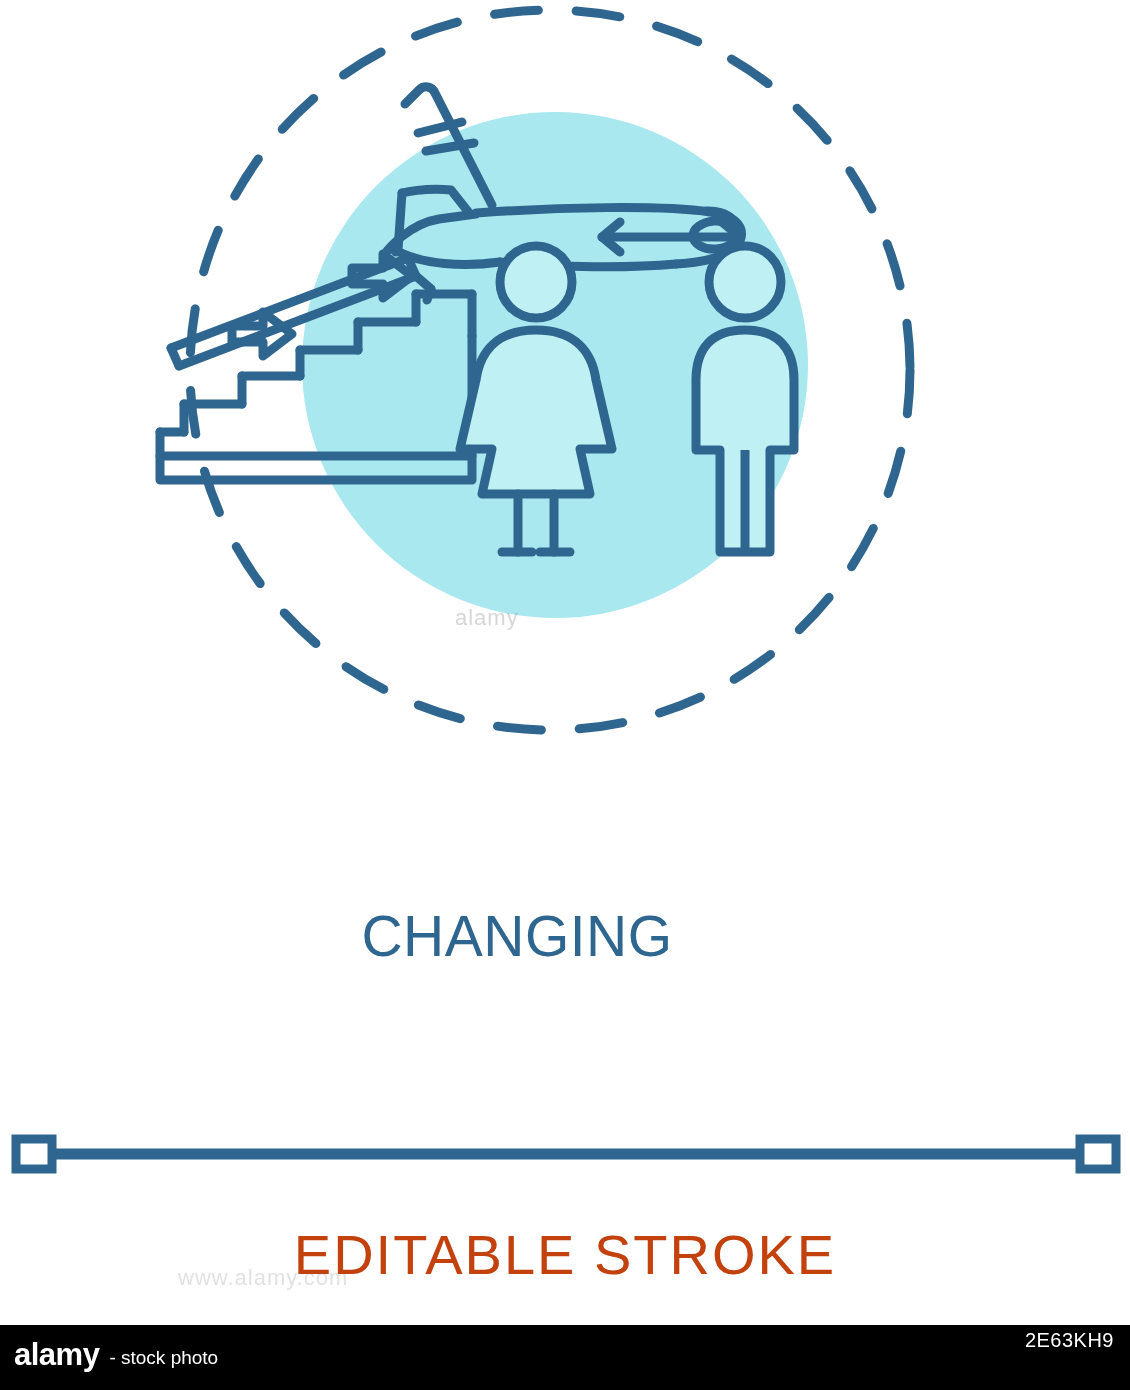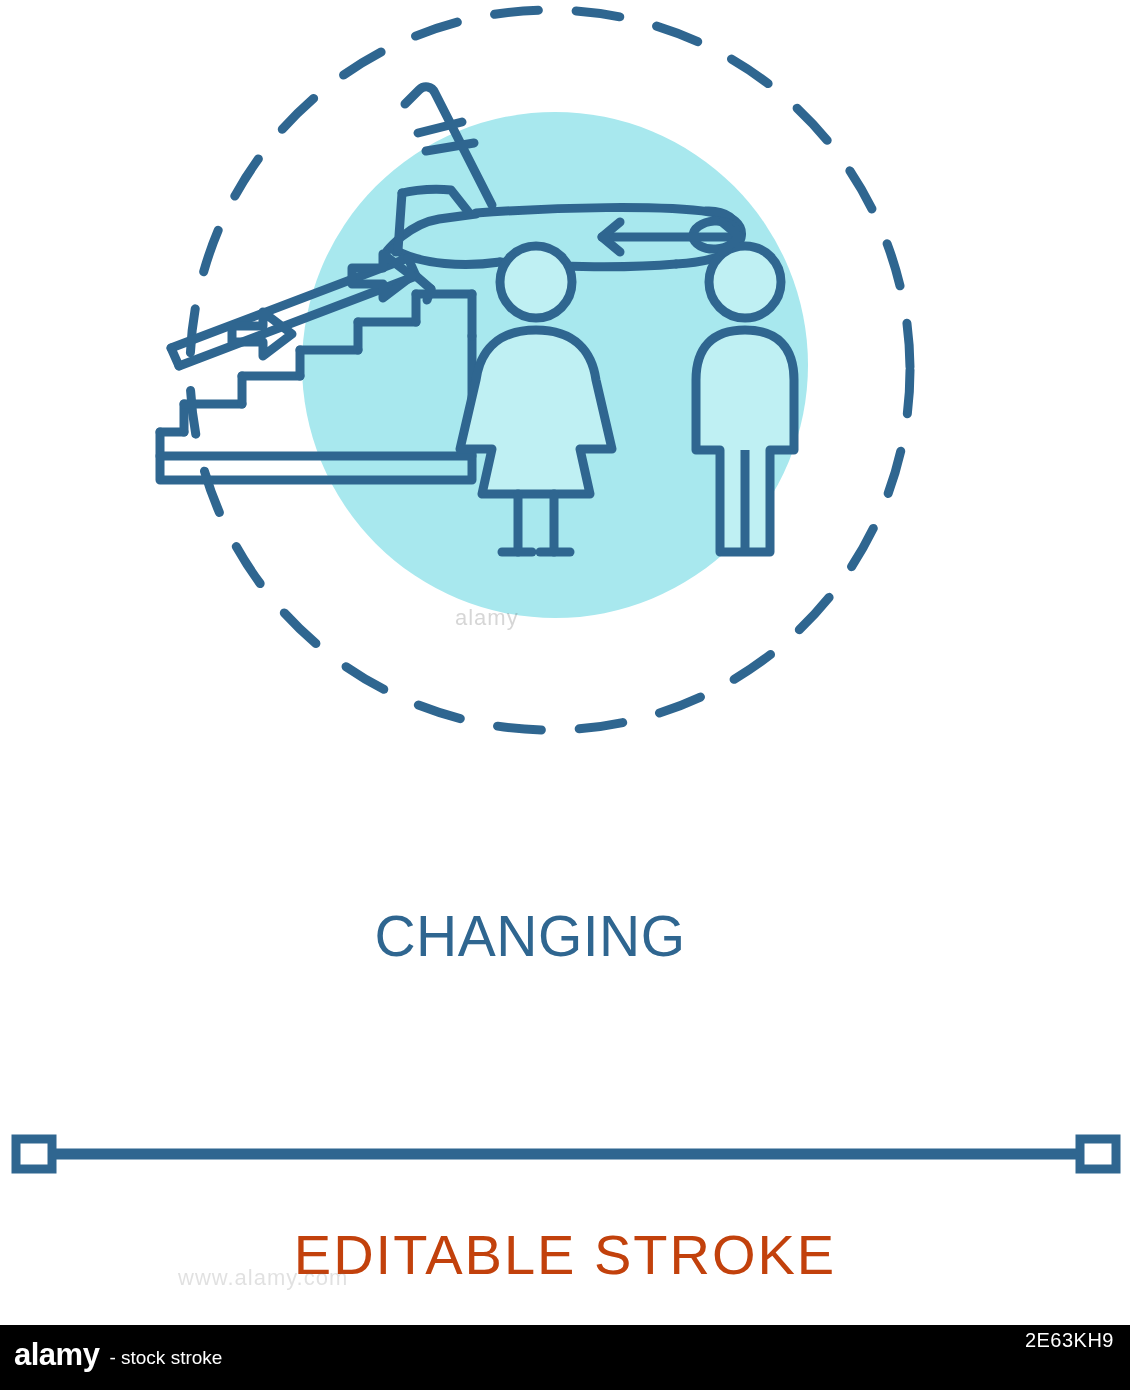--- a/index.html
+++ b/index.html
@@ -35,21 +35,20 @@
     left: 0;
     top: 905px;
     width: 1034px;
     text-align: center;
     color: #2f6690;
     font-size: 57px;
     line-height: 63px;
     letter-spacing: 0.5px;
     font-weight: 400;
     text-transform: uppercase;
-    margin-left: 13px;
   }
   .title-line { display: block; white-space: nowrap; }
 
   .stroke-bar {
     position: absolute;
     left: 10px;
     top: 1133px;
     width: 1112px;
     height: 42px;
   }
@@ -222,18 +221,18 @@
   <div class="editable-text">Editable stroke</div>
 
   <div class="watermark">
     <div class="wm-text wm1">alamy</div>
     <div class="wm-text wm2">www.alamy.com</div>
   </div>
 
   <div class="footer">
     <div class="footer-left">
       <span class="alamy-logo">alamy</span>
-      <span class="footer-sub">- stock stroke</span>
+      <span class="footer-sub">- stock photo</span>
     </div>
     <div class="footer-right">2E63KH9</div>
   </div>
 
 </div>
 
 </body></html>

